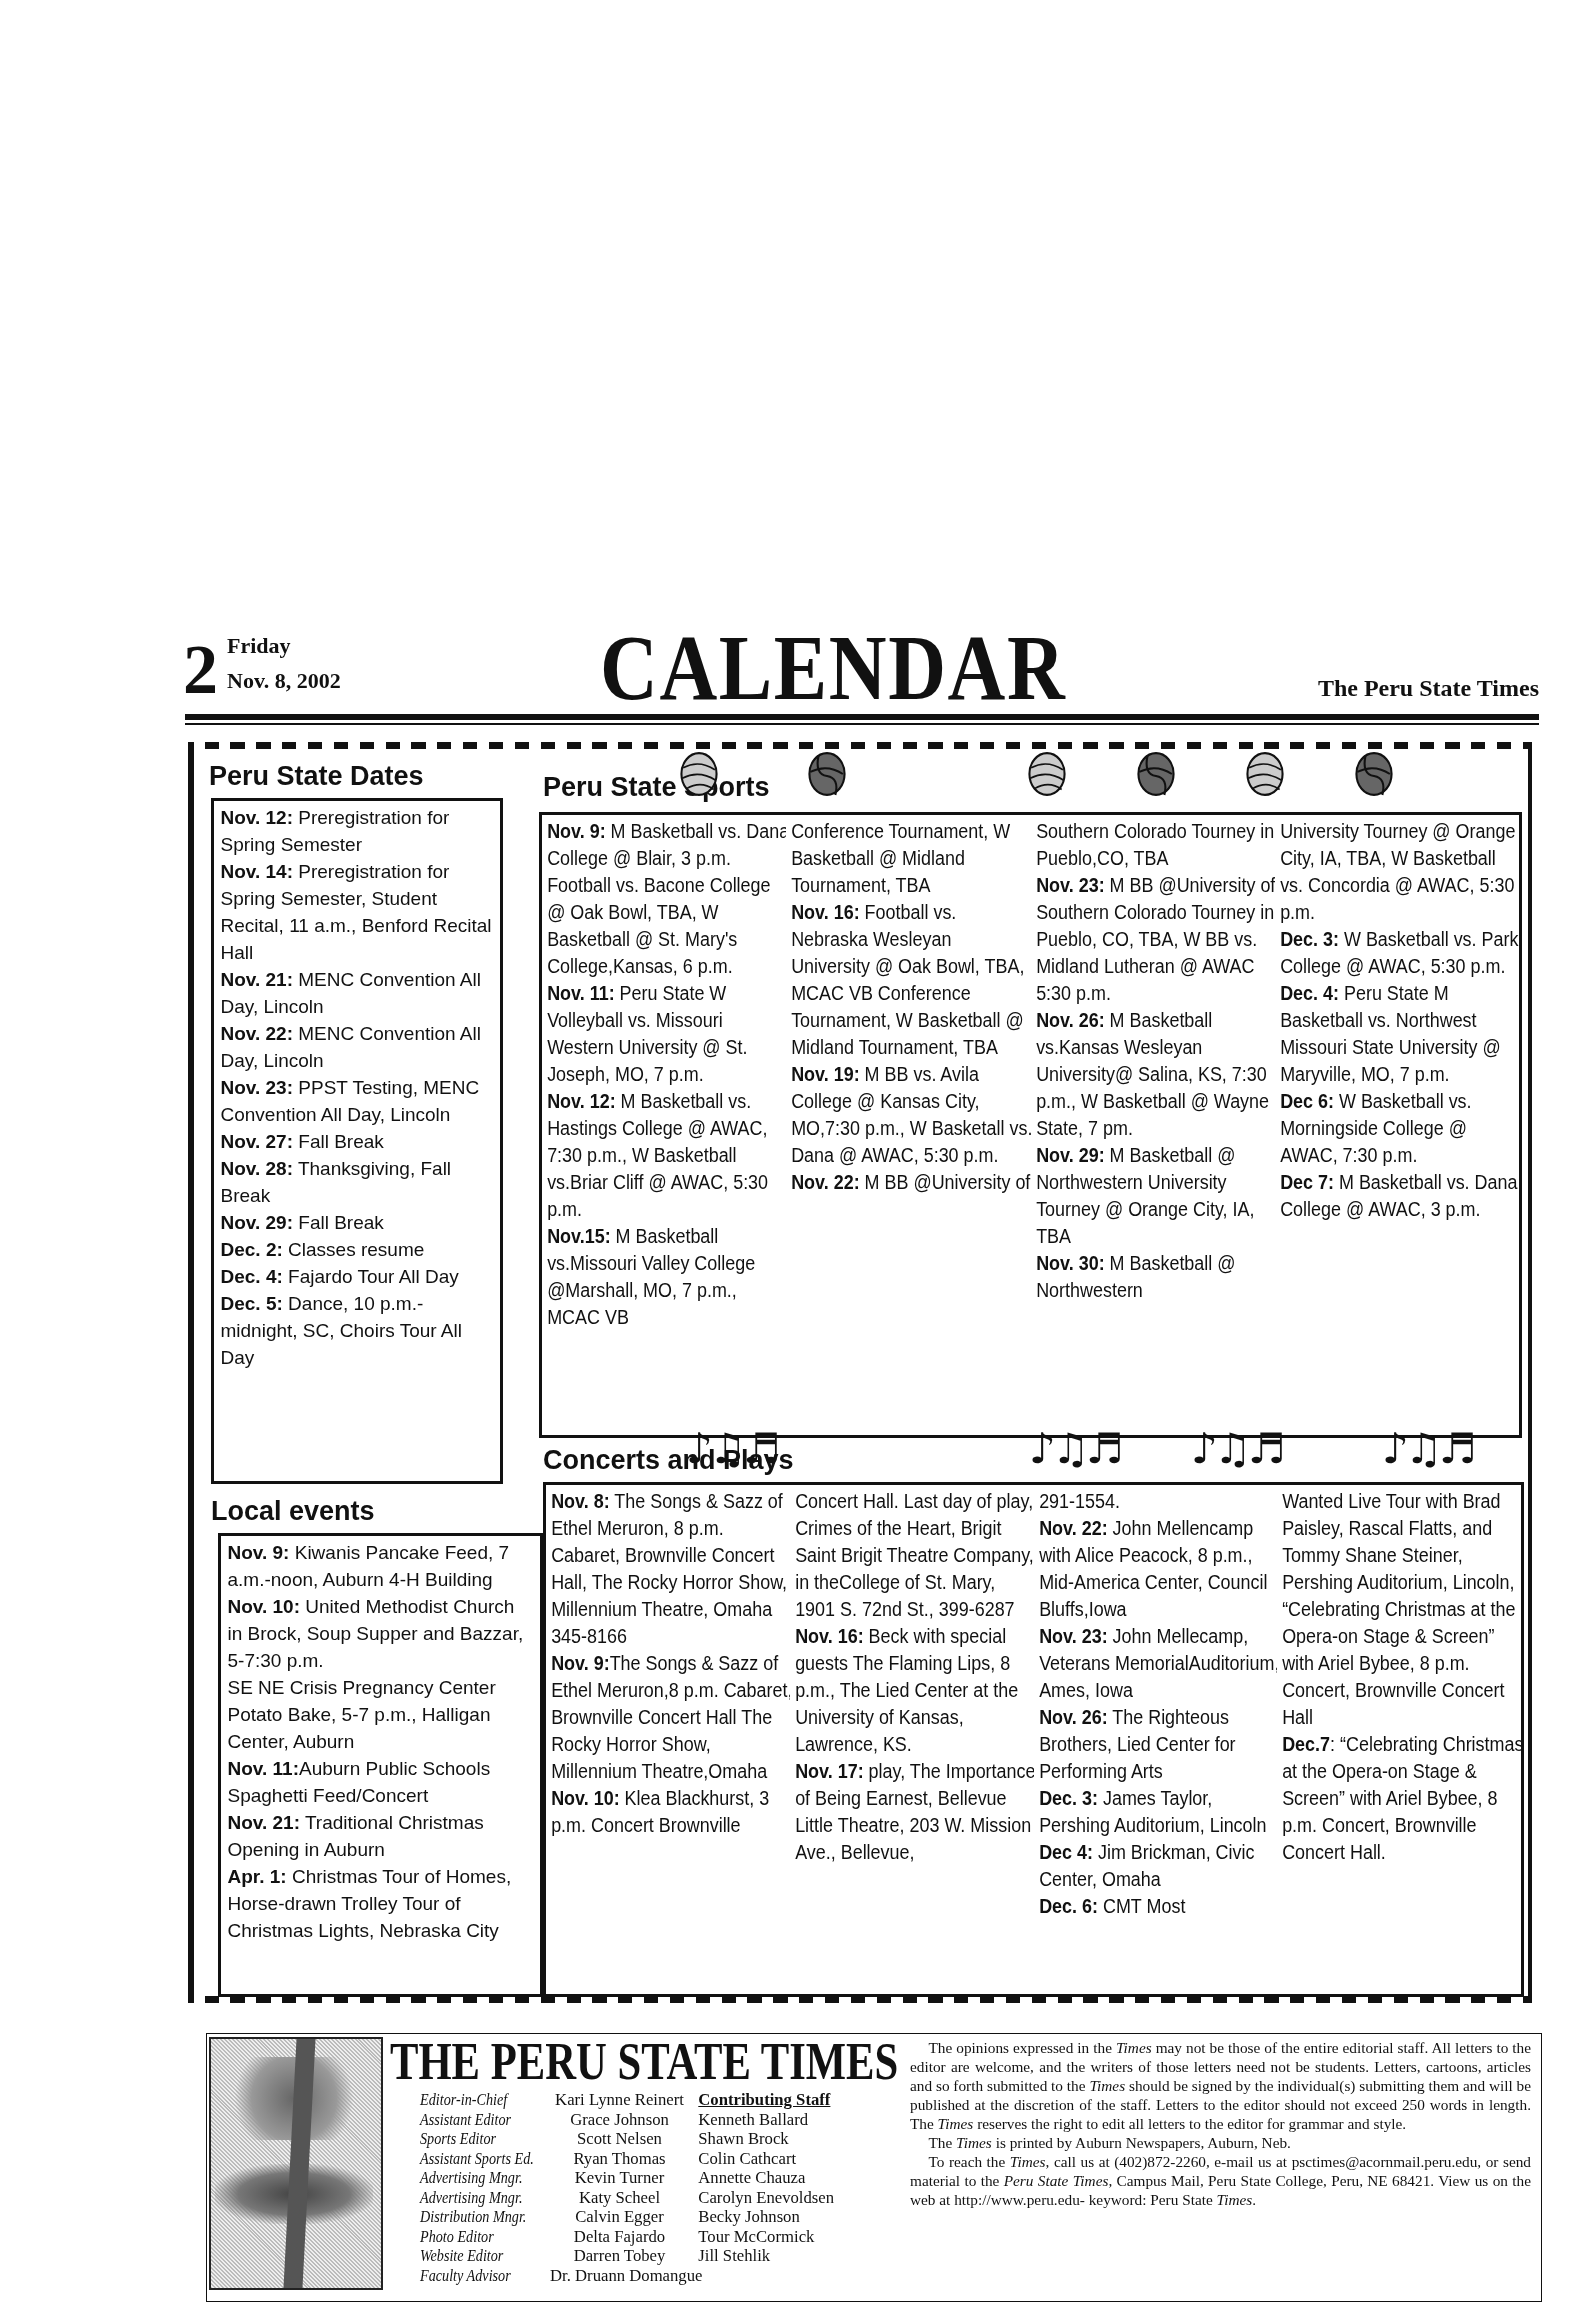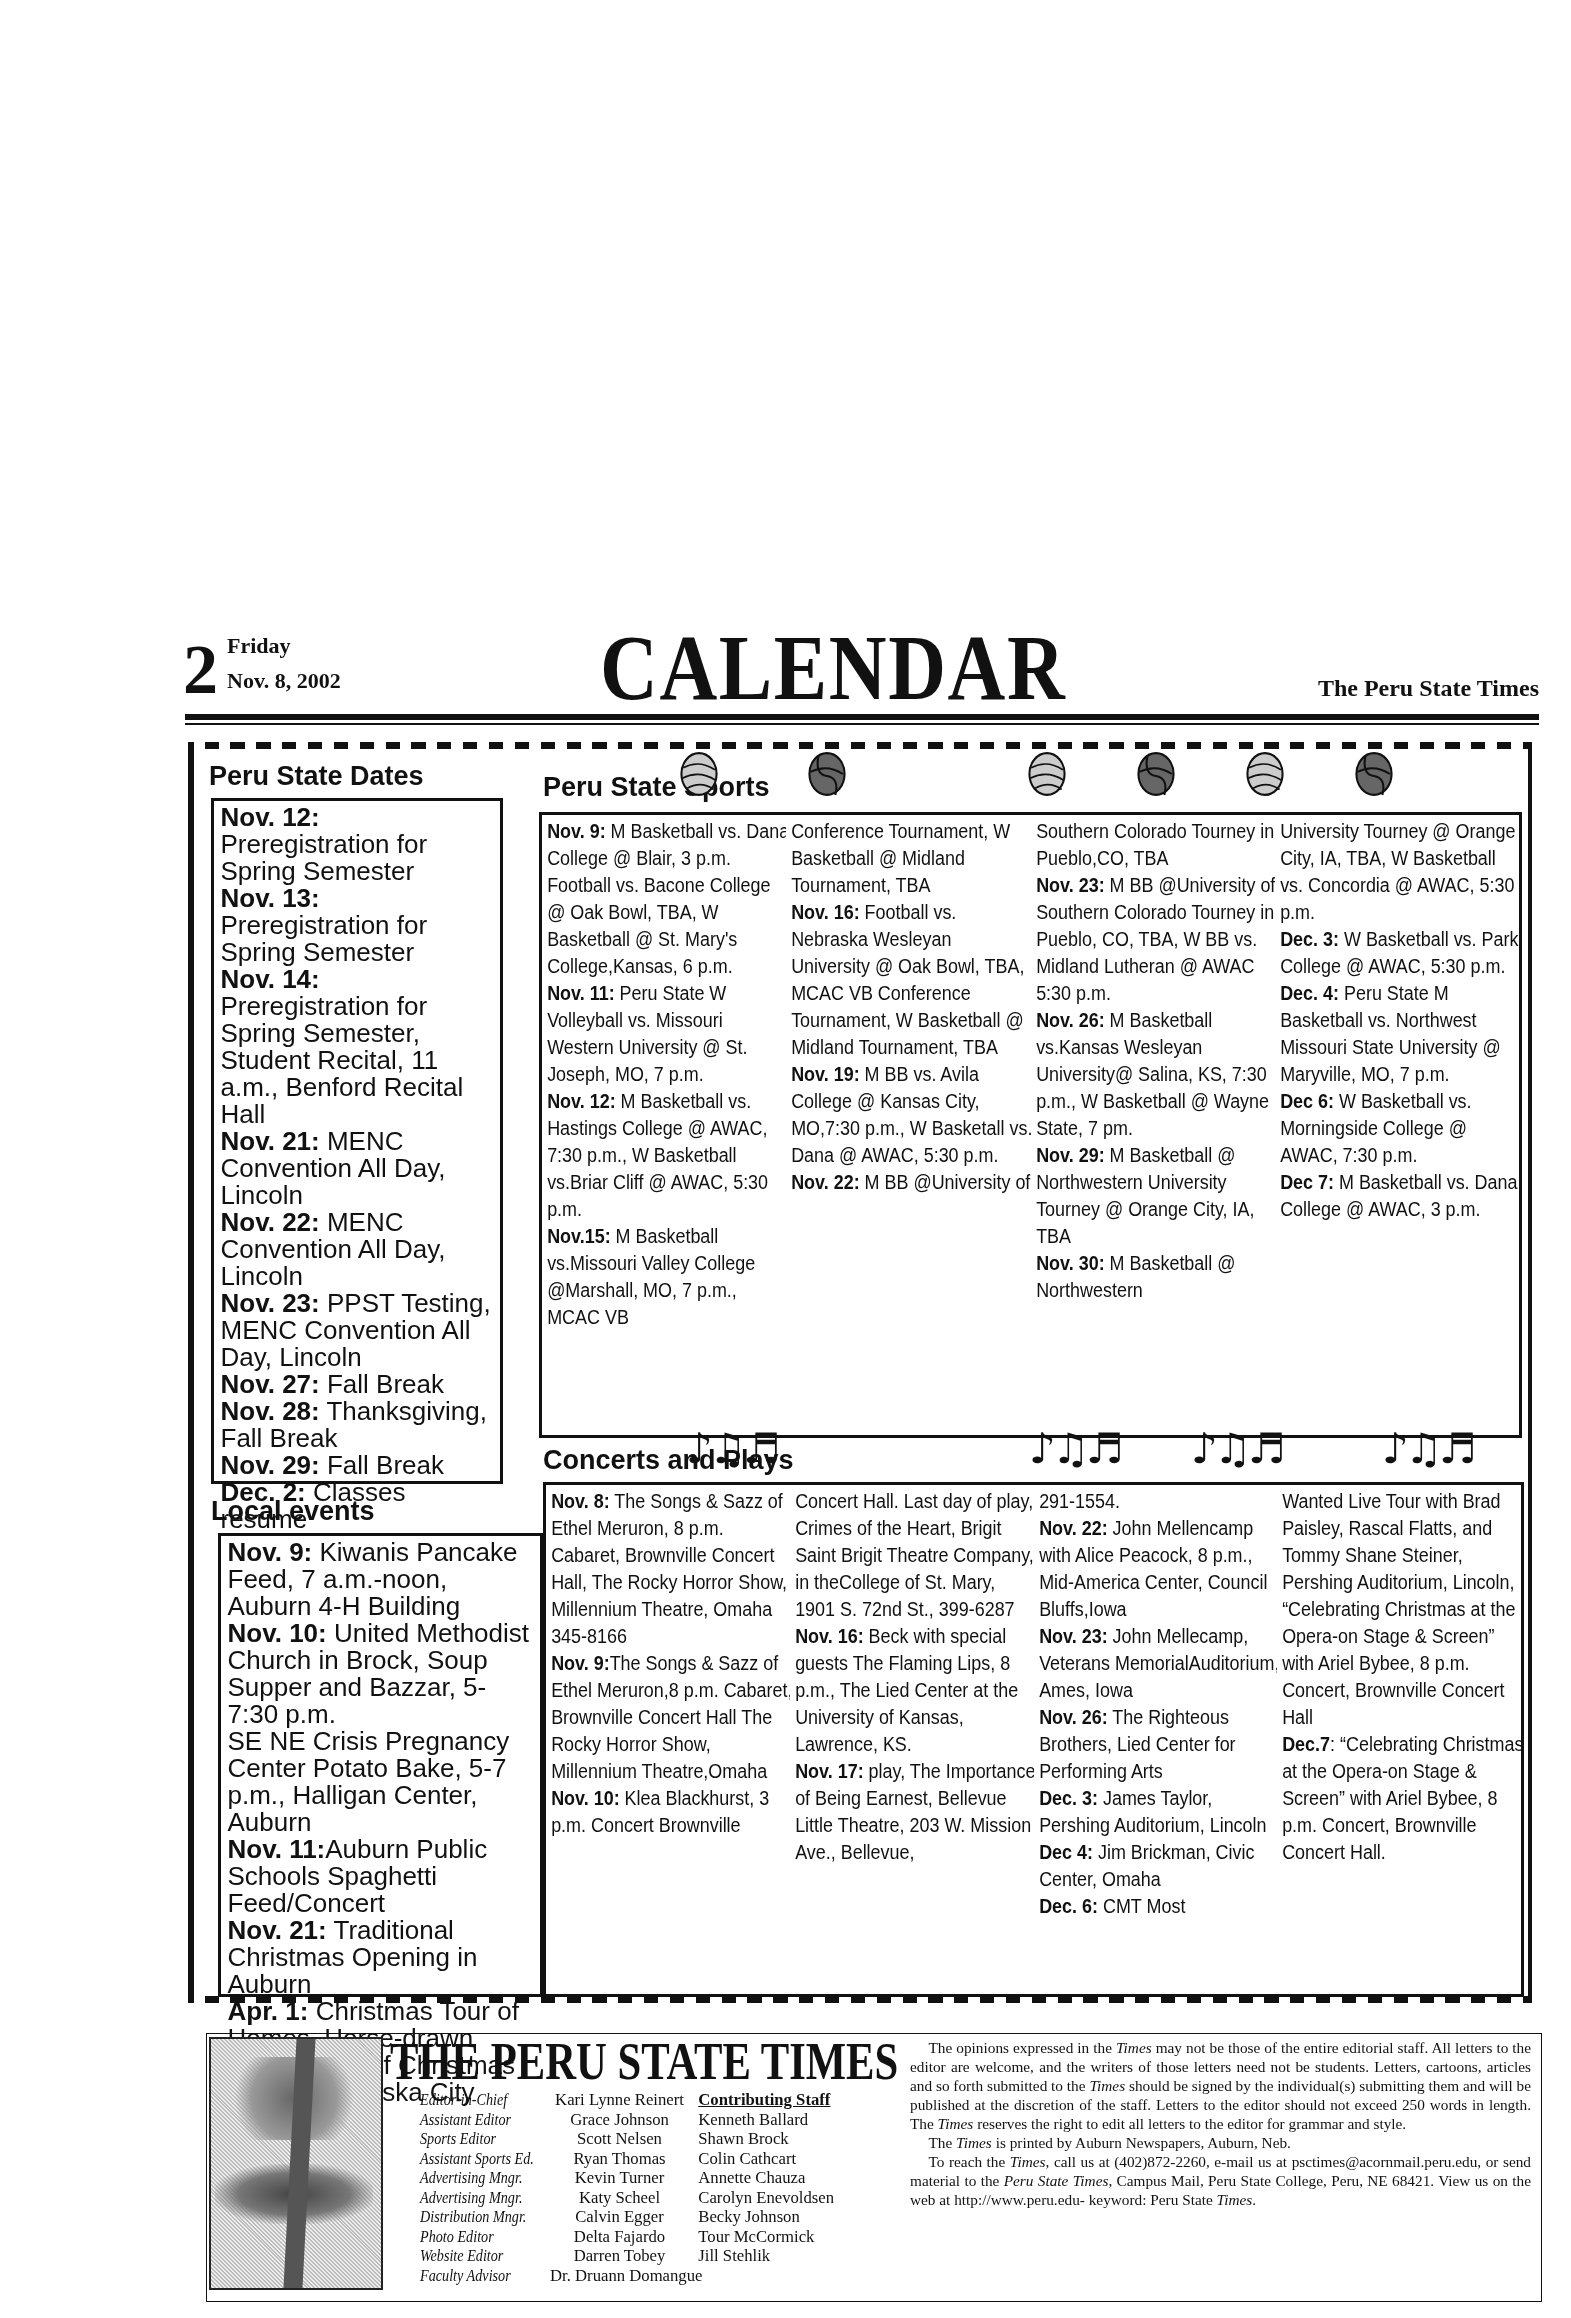--- a/index.html
+++ b/index.html
@@ -14,21 +14,21 @@
   #paper-name { position:absolute; right:0; top:49px; font-family:"Liberation Serif",serif; font-weight:bold; font-size:24px; }
   #rule-thick { position:absolute; left:185px; top:714px; width:1354px; height:5.6px; background:#111; }
   #rule-thin { position:absolute; left:185px; top:723px; width:1354px; height:1.9px; background:#111; }
 
   
   #calendar-frame { position:absolute; left:188px; top:742px; width:1347px; height:1261px;
     border:7.4px dashed #111; border-image: repeating-linear-gradient(90deg,#111 0 14px,transparent 14px 25.5px) 16; box-sizing:border-box; }
 
   .section-heading { position:absolute; font-family:"Liberation Sans",sans-serif; font-weight:bold; font-size:27px; line-height:30px; }
   .box { position:absolute; border:3.7px solid #111; box-sizing:border-box; background:#fff; }
-  .list { font-family:"Liberation Sans",sans-serif; font-size:26px; line-height:27px; margin:0; padding:2.8px 6.5px; }
+  .list { font-family:"Liberation Sans",sans-serif; font-size:19px; line-height:27px; margin:0; padding:2.8px 6.5px; }
   .list .item { display:block; }
   .list b { font-weight:bold; }
   .cols { display:flex; height:100%; }
   .col { flex:1; padding:2.8px 5.6px; font-family:"Liberation Sans",sans-serif; font-size:19.5px; line-height:27px; transform:scaleX(0.92); transform-origin:left top; width:108%; }
   .col .item { display:block; }
 
   
   #dates-heading { left:209px; top:761px; }
   #dates-box { left:211px; top:798px; width:292px; height:686px; }
   
@@ -75,21 +75,20 @@
 </div>
 <div id="rule-thick"></div>
 <div id="rule-thin"></div>
 
 <div id="calendar-frame"></div>
 
 <div id="dates-heading" class="section-heading">Peru State Dates</div>
 <div id="dates-box" class="box">
   <div class="list">
       <span class="item"><b>Nov. 12:</b><span> Preregistration for Spring Semester</span></span>
-      <span class="item"><b>Nov. 13:</b><span> Preregistration for Spring Semester</span></span>
       <span class="item"><b>Nov. 14:</b><span> Preregistration for Spring Semester, Student Recital, 11 a.m., Benford Recital Hall</span></span>
       <span class="item"><b>Nov. 21:</b><span> MENC Convention All Day, Lincoln</span></span>
       <span class="item"><b>Nov. 22:</b><span> MENC Convention All Day, Lincoln</span></span>
       <span class="item"><b>Nov. 23:</b><span> PPST Testing, MENC Convention All Day, Lincoln</span></span>
       <span class="item"><b>Nov. 27:</b><span> Fall Break</span></span>
       <span class="item"><b>Nov. 28:</b><span> Thanksgiving, Fall Break</span></span>
       <span class="item"><b>Nov. 29:</b><span> Fall Break</span></span>
       <span class="item"><b>Dec. 2:</b><span> Classes resume</span></span>
       <span class="item"><b>Dec. 4:</b><span> Fajardo Tour All Day</span></span>
       <span class="item"><b>Dec. 5:</b><span> Dance, 10 p.m.-midnight, SC, Choirs Tour All Day</span></span>

